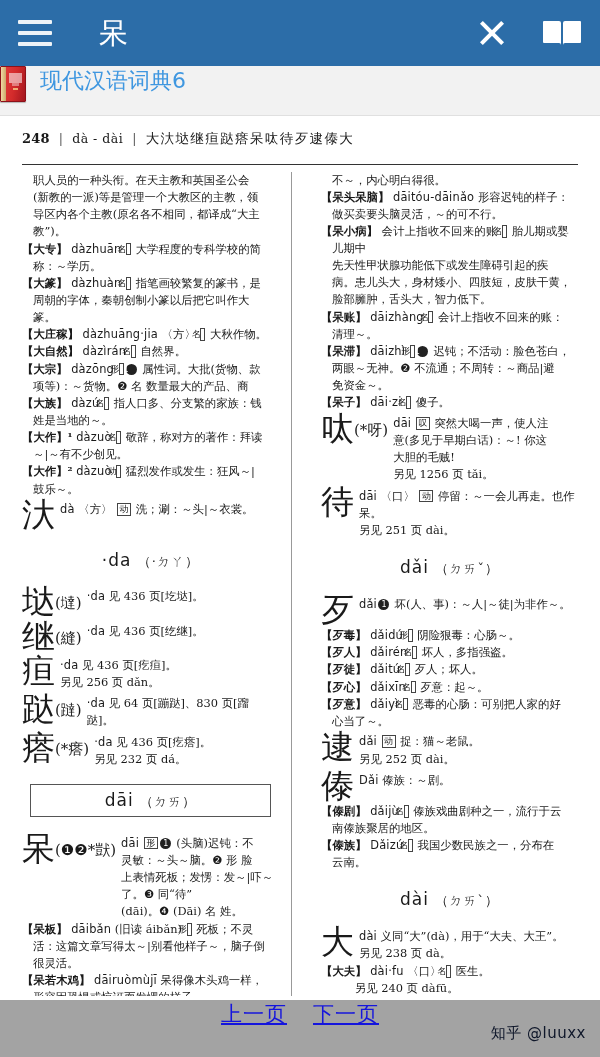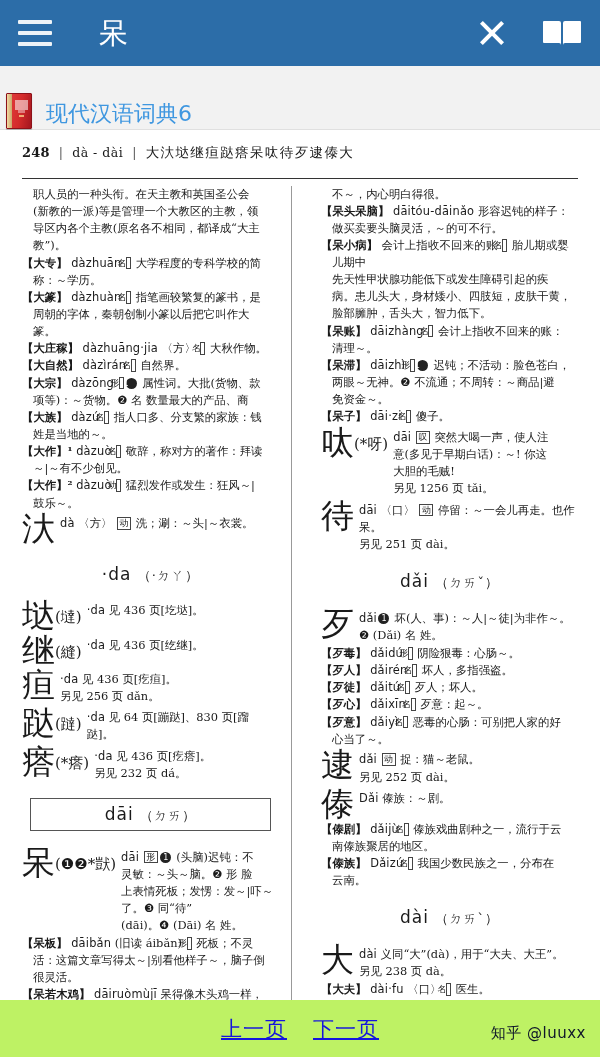--- a/index.html
+++ b/index.html
@@ -71,25 +71,24 @@
     background: #ffffff;
     margin-left: -15px;
     margin-top: -2px;
   }
   .close-icon::before { transform: rotate(45deg); }
   .close-icon::after  { transform: rotate(-45deg); }
   .book-icon { cursor: pointer; display:block; }
 
   
   .dictbar {
-    height: 64px;
+    height: 50px;
     background: #f2f2f2;
     display: flex;
-    align-items: flex-end;
-    padding-left: 6px;
+    align-items: flex-start;
     box-sizing: border-box;
     border-bottom: 1px solid #e0e0e0;
   }
   .dict-cover {
     width: 24px;
     height: 34px;
     background: linear-gradient(100deg,#c5202c 0%, #e03a3a 12%, #d32b2b 55%, #a3161f 100%);
     border: 1px solid #8d1119;
     border-radius: 1px;
     position: relative;
@@ -220,23 +219,22 @@
     border: 1px solid #555;
     padding: 3px 0;
     margin: 16px 8px 16px 8px;
   }
 
   
   .bottomnav {
     position: absolute;
     left: 0; right: 0; bottom: 0;
     height: 57px;
-    background: #bef264;
-    display: flex;
-    align-items: center;
+    background: #a3a3a3;
+    display: flex;
     justify-content: center;
     gap: 26px;
   }
   .navlink {
     color: #1515dd;
     text-decoration: underline;
     font-size: 21px;
     letter-spacing: 1px;
     cursor: pointer;
     font-family: "DejaVu Sans", "Liberation Sans", sans-serif;
@@ -393,21 +391,20 @@
               <div class="p"><span class="py">dāi</span> <span class="tag">〈口〉</span> <span class="pos">动</span> 停留：～一会儿再走。也作</div>
               <div class="p">呆。</div>
               <div class="p">另见 251 页 dài。</div>
             </div>
           </div>
           <div class="pysec">dǎi <span class="bopo">（ㄉㄞˇ）</span></div>
           <div class="bigentry">
             <div class="bigchar">歹</div>
             <div class="bigbody">
               <div class="p"><span class="py">dǎi</span><span class="num">1</span> 坏(人、事)：～人|～徒|为非作～。</div>
-              <div class="p">❷ (Dǎi) 名 姓。</div>
             </div>
           </div>
           <div class="p ind"><span class="hw">【歹毒】</span> <span class="py">dǎidú</span> <span class="pos">形</span> 阴险狠毒：心肠～。</div>
           <div class="p ind"><span class="hw">【歹人】</span> <span class="py">dǎirén</span> <span class="pos">名</span> 坏人，多指强盗。</div>
           <div class="p ind"><span class="hw">【歹徒】</span> <span class="py">dǎitú</span> <span class="pos">名</span> 歹人；坏人。</div>
           <div class="p ind"><span class="hw">【歹心】</span> <span class="py">dǎixīn</span> <span class="pos">名</span> 歹意：起～。</div>
           <div class="p ind"><span class="hw">【歹意】</span> <span class="py">dǎiyì</span> <span class="pos">名</span> 恶毒的心肠：可别把人家的好</div>
           <div class="p cont">心当了～。</div>
           <div class="bigentry">
             <div class="bigchar">逮</div>

